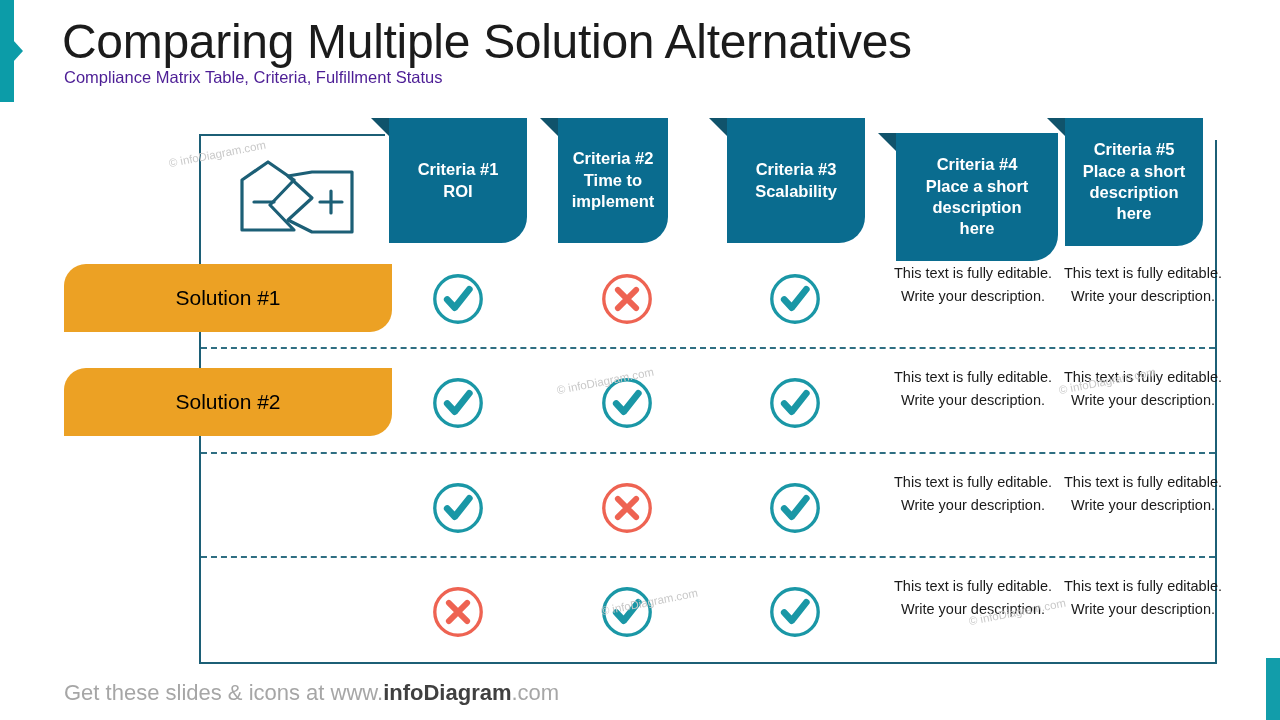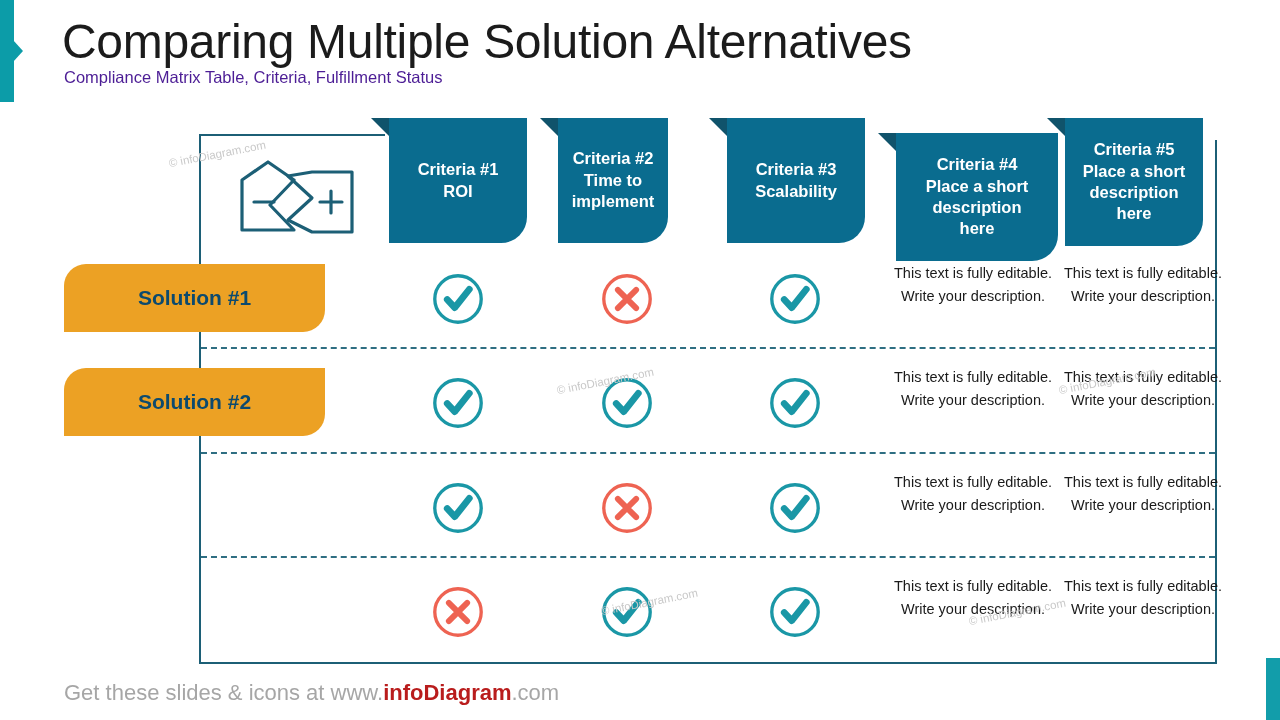--- a/index.html
+++ b/index.html
@@ -85,25 +85,25 @@
   
   .row{position:absolute;left:0;width:1280px;height:104px;}
   .row-1{top:246px;}
   .row-2{top:350px;}
   .row-3{top:455px;}
   .row-4{top:559px;}
 
   
   .pill{
     position:absolute;left:64px;top:18px;
-    width:261px;height:68px;
+    width:328px;height:68px;
     background:#ECA124;
     border-radius:22px 0 22px 0;
     display:flex;align-items:center;justify-content:center;
-    color:#0c4a6e;font-size:21px;font-weight:bold;
+    color:#000000;font-size:21px;font-weight:normal;
     box-sizing:border-box;
   }
 
   
   .status{
     position:absolute;top:26px;width:64px;height:54px;
     display:flex;align-items:center;justify-content:center;
   }
   .st-1{left:426px;}
   .st-2{left:595px;}
@@ -139,21 +139,21 @@
   .wm-b{left:556px;top:375px;}
   .wm-c{left:1058px;top:375px;}
   .wm-d{left:600px;top:596px;}
   .wm-e{left:968px;top:606px;}
 
   
   .footer{
     position:absolute;left:64px;top:680px;
     font-size:22px;color:#A6A6A6;white-space:nowrap;
   }
-  .footer b{color:#b91c1c;font-weight:bold;}
+  .footer b{color:#404040;font-weight:bold;}
 </style>
 </head>
 <body>
 
 <div class="accent-left"></div>
 <div class="accent-left-arrow"></div>
 <div class="accent-br"></div>
 
 <div class="title">Comparing Multiple Solution Alternatives</div>
 <div class="subtitle">Compliance Matrix Table, Criteria, Fulfillment Status</div>

